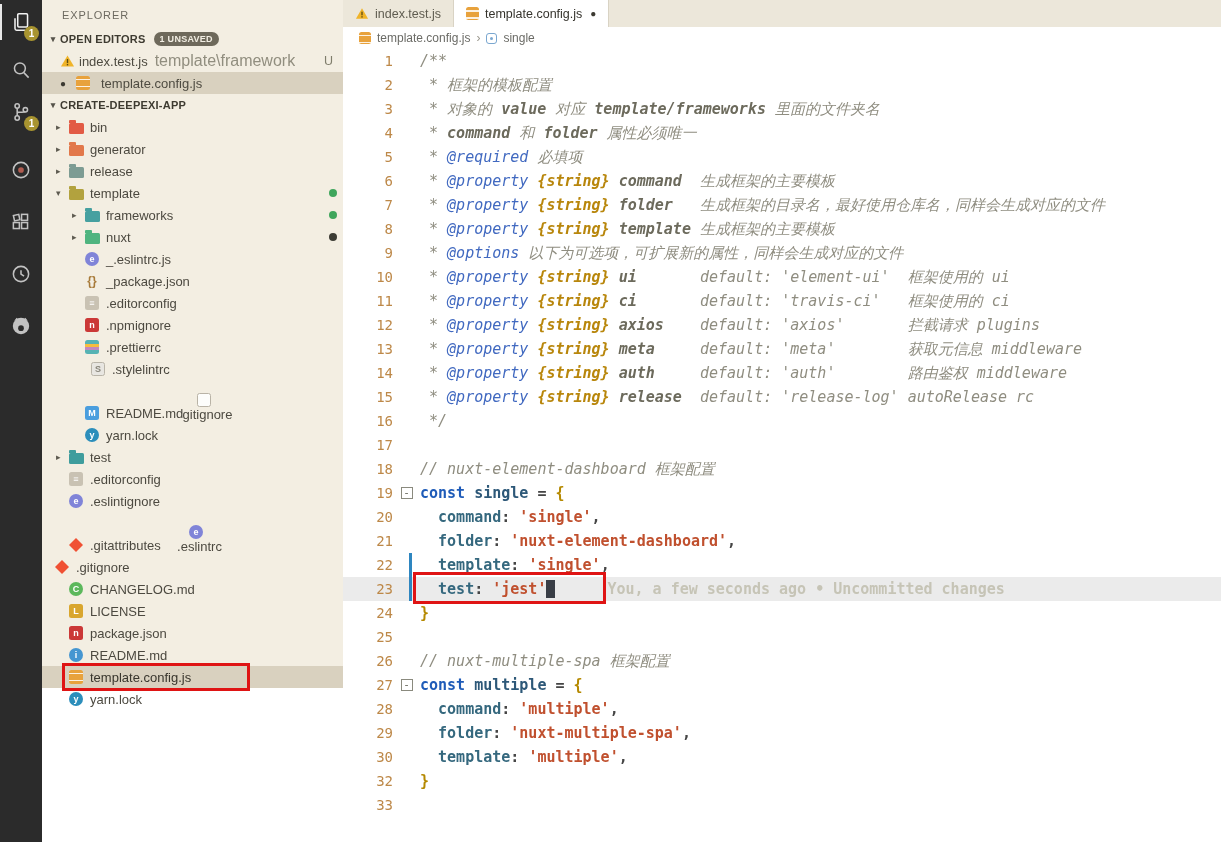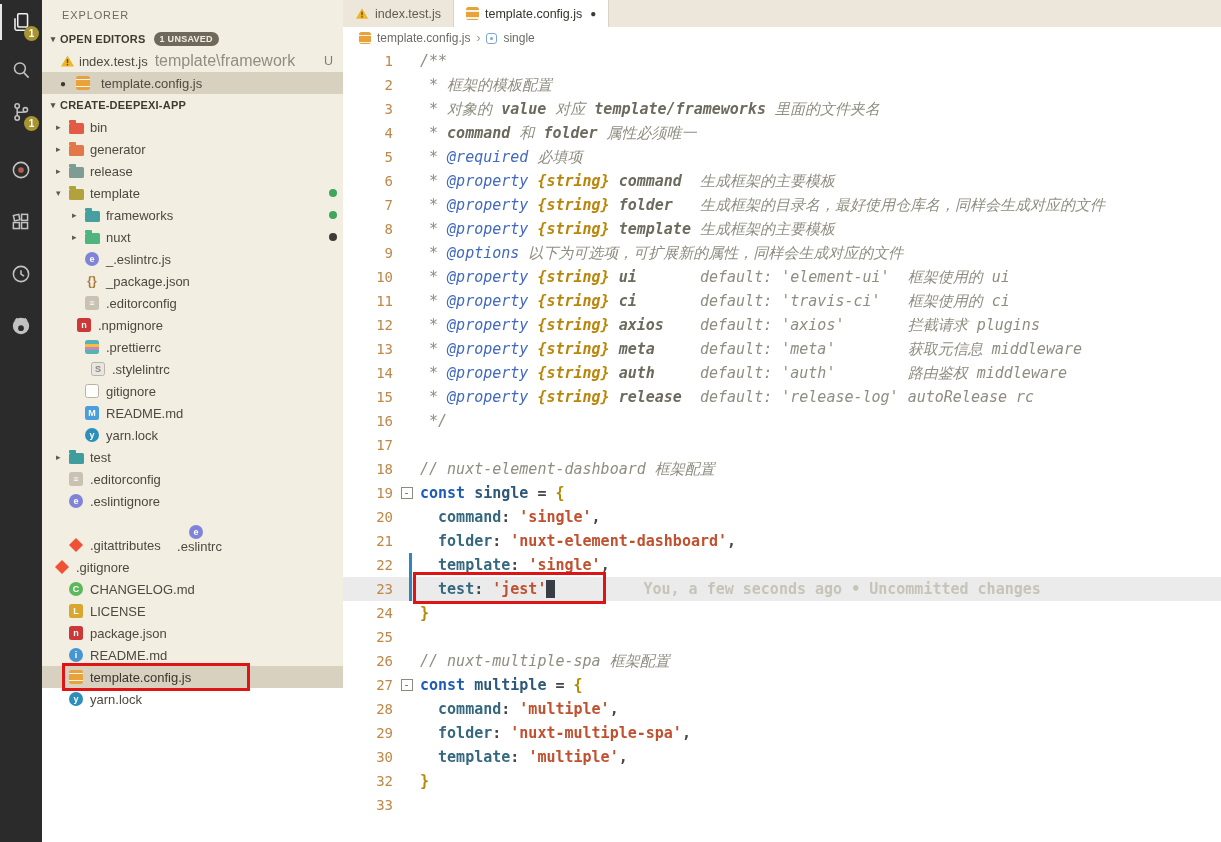--- a/index.html
+++ b/index.html
@@ -120,21 +120,21 @@
   .tk-tag { color:#4169c0; font-style:italic; }
   .tk-typ { color:#b8860b; font-style:italic; font-weight:bold; }
   .tk-kw  { color:#1e5bb8; font-weight:bold; }
   .tk-id  { color:#2d5878; font-weight:bold; }
   .tk-prop{ color:#35687e; font-weight:bold; }
   .tk-str { color:#c0502e; font-weight:bold; }
   .tk-br  { color:#b58900; font-weight:bold; }
   .tk-txt { color:#454545; font-weight:bold; }
   .cursor { display:inline-block; width:9px; height:18px; background:#393e46;
     vertical-align:middle; margin-top:-2px; }
-  .gitlens { color:#c6c4b6; margin-left:88px; font-weight:bold; }
+  .gitlens { color:#c6c4b6; margin-left:52px; font-weight:bold; }
   .code-annotation { position:absolute; left:70px; top:523px; width:193px; height:32px;
     border:3px solid #df1414; z-index:6; pointer-events:none; }
 </style>
 </head>
 <body>
 
 <nav class="activitybar">
   <div class="ab-icon active" style="margin-top:4px">
     <svg width="24" height="24" viewBox="0 0 22 22" fill="none" stroke="currentColor" stroke-width="1.4">
       <rect x="8" y="3.5" width="9" height="12" rx="1"></rect>
@@ -261,36 +261,36 @@
       <div class="tree-row" style="padding-left: 30px;">
         <span class="twisty"></span>
         <span class="fi fi-json-braces"></span>
         <span class="tree-label">_package.json</span>
       </div>
       <div class="tree-row" style="padding-left: 30px;">
         <span class="twisty"></span>
         <span class="fi fi-editorconfig"></span>
         <span class="tree-label">.editorconfig</span>
       </div>
-      <div class="tree-row" style="padding-left: 22px;">
+      <div class="tree-row" style="padding-left: 30px;">
         <span class="twisty"></span>
         <span class="fi fi-npm"></span>
         <span class="tree-label">.npmignore</span>
       </div>
       <div class="tree-row" style="padding-left: 30px;">
         <span class="twisty"></span>
         <span class="fi fi-prettier"></span>
         <span class="tree-label">.prettierrc</span>
       </div>
       <div class="tree-row" style="padding-left: 36px;">
         <span class="twisty"></span>
         <span class="fi fi-stylelint"></span>
         <span class="tree-label">.stylelintrc</span>
       </div>
-      <div class="tree-row" style="padding-left: 30px;">
+      <div class="tree-row" style="padding-left: 30px; flex-direction: column;">
         <span class="twisty"></span>
         <span class="fi fi-file-generic"></span>
         <span class="tree-label">gitignore</span>
       </div>
       <div class="tree-row" style="padding-left: 30px;">
         <span class="twisty"></span>
         <span class="fi fi-markdown"></span>
         <span class="tree-label">README.md</span>
       </div>
       <div class="tree-row" style="padding-left: 30px;">

